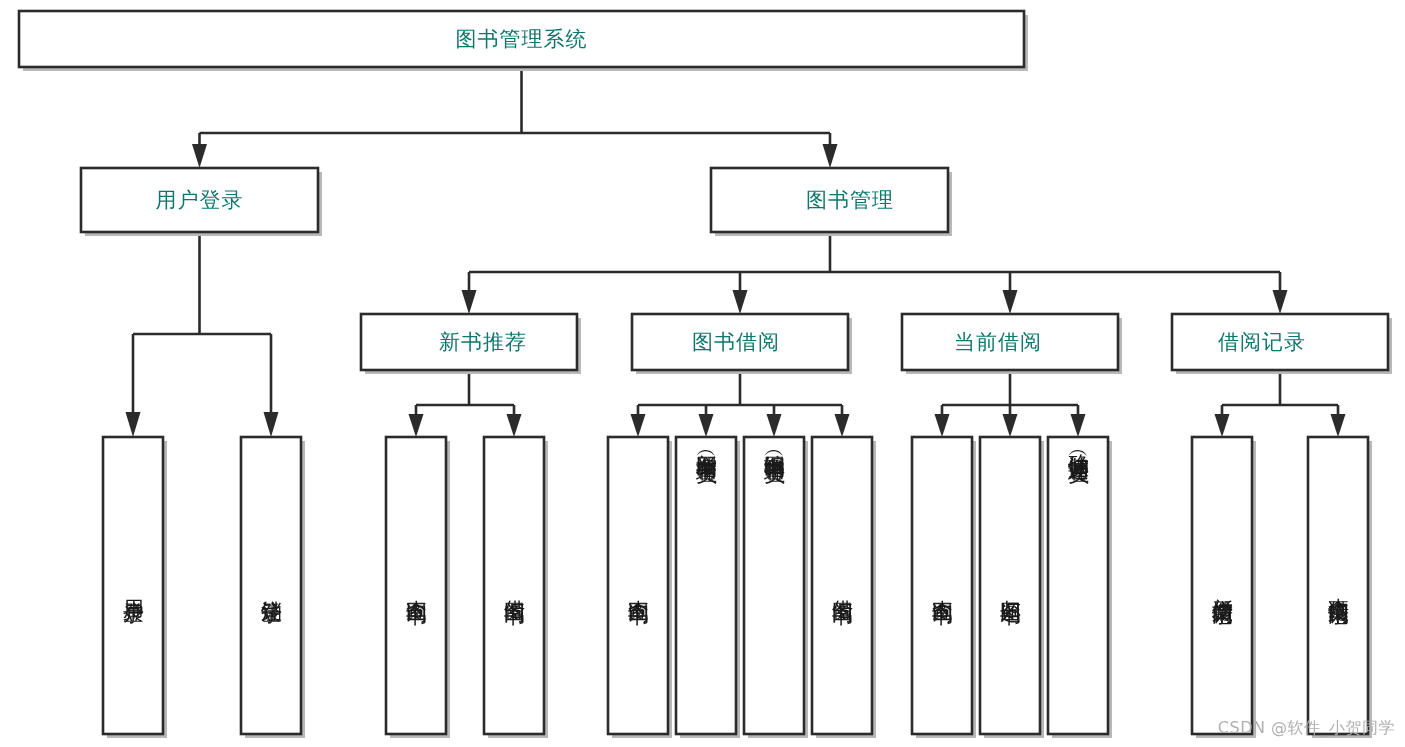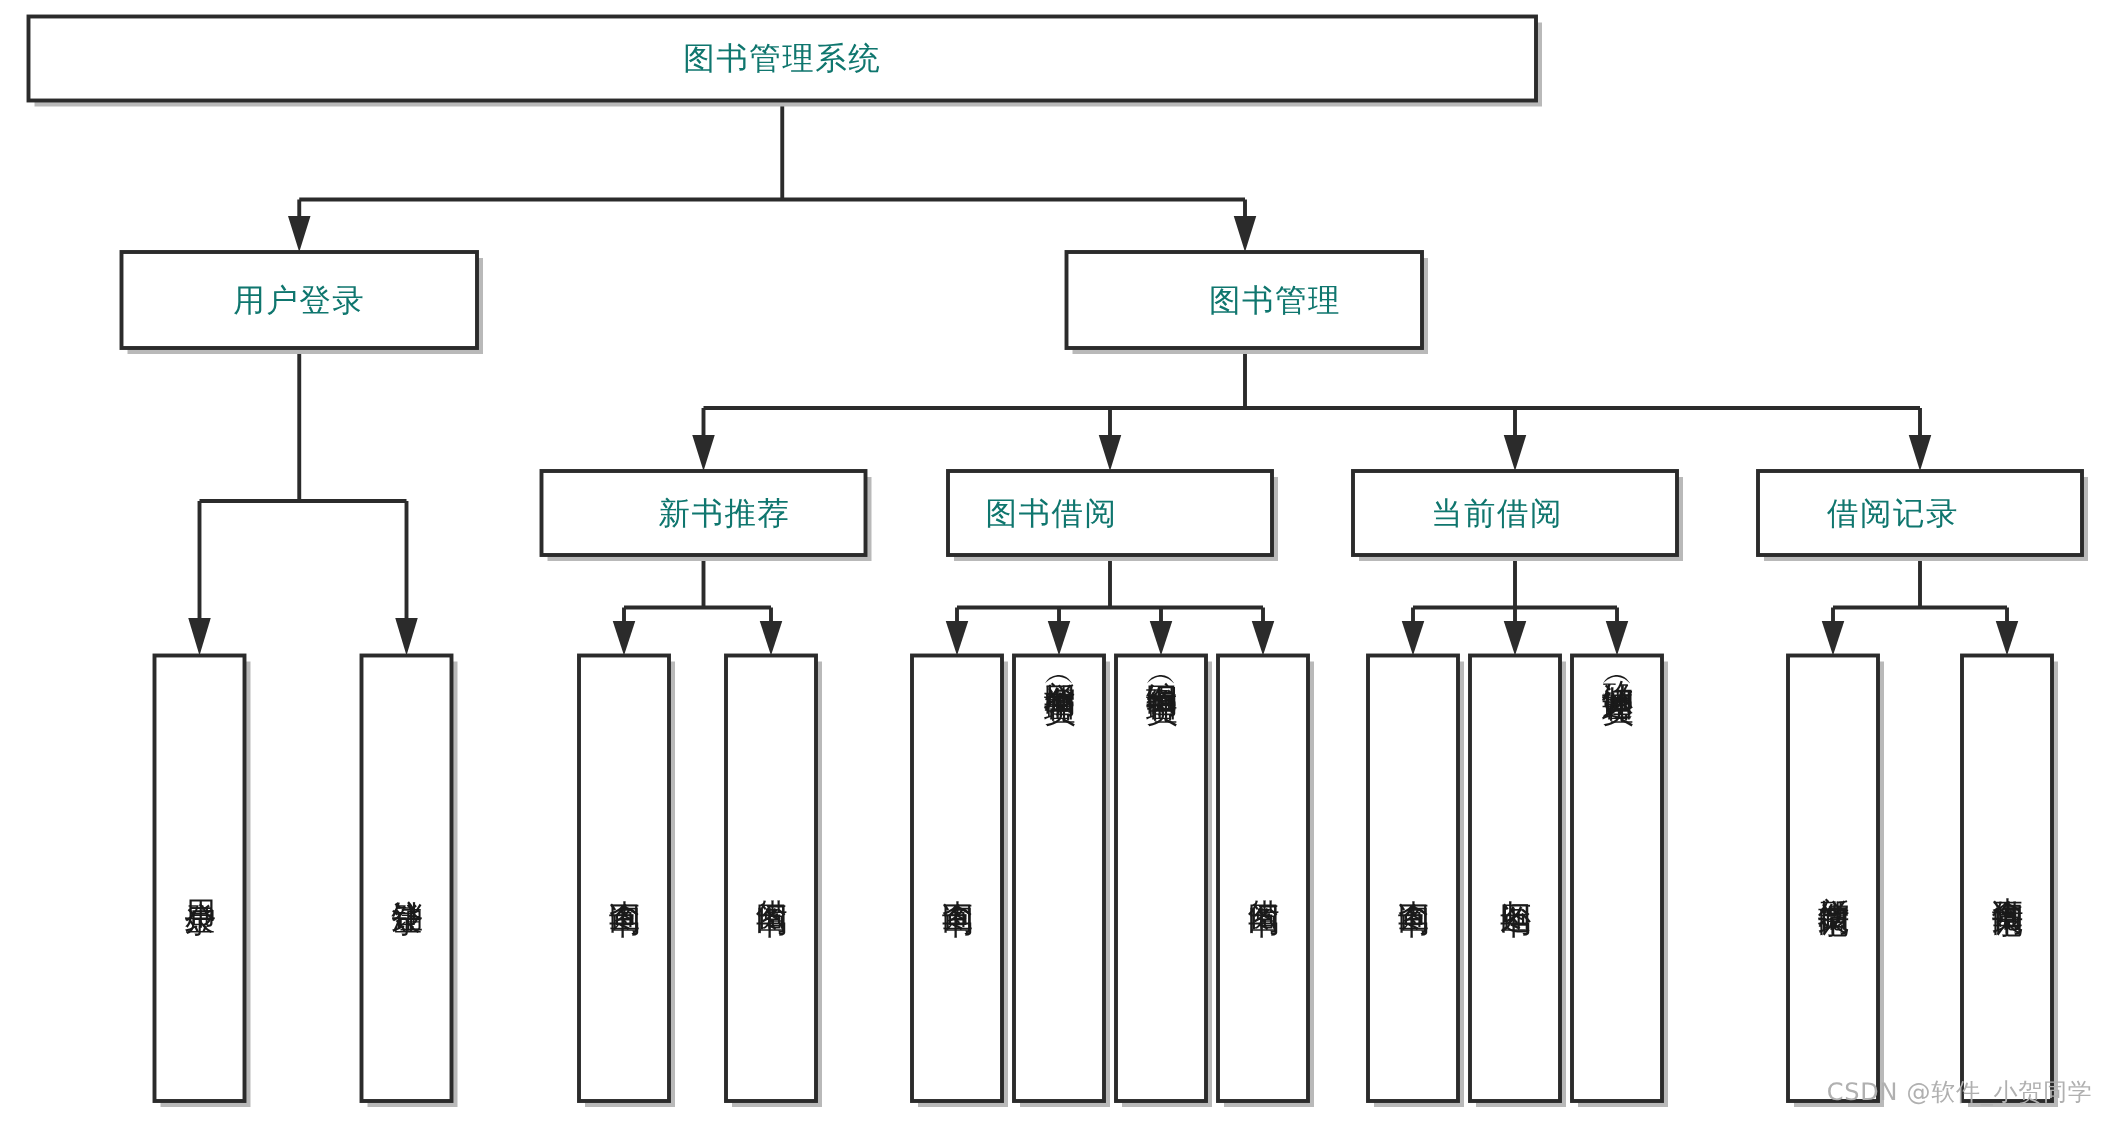--- a/index.html
+++ b/index.html
@@ -223,21 +223,21 @@
 </div>
 
 <div class="hlabel-wrap" style="left:711px; top:168px; width:278px; height:64px;">
   <span class="hlabel-text">图书管理</span>
 </div>
 
 <div class="hlabel-wrap" style="left:361px; top:314px; width:216px; height:56px;margin-left:14px;">
   <span class="hlabel-text">新书推荐</span>
 </div>
 
-<div class="hlabel-wrap" style="left:601px; top:314px; width:200px; height:56px;border-radius:14px;">
+<div class="hlabel-wrap" style="left:636px; top:314px; width:200px; height:56px;border-radius:14px;">
   <span class="hlabel-text">图书借阅</span>
 </div>
 
 <div class="hlabel-wrap" style="left:902px; top:314px; width:192px; height:56px;">
   <span class="hlabel-text">当前借阅</span>
 </div>
 
 <div class="hlabel-wrap" style="left:1172px; top:314px; width:180px; height:56px;">
   <span class="hlabel-text">借阅记录</span>
 </div>

